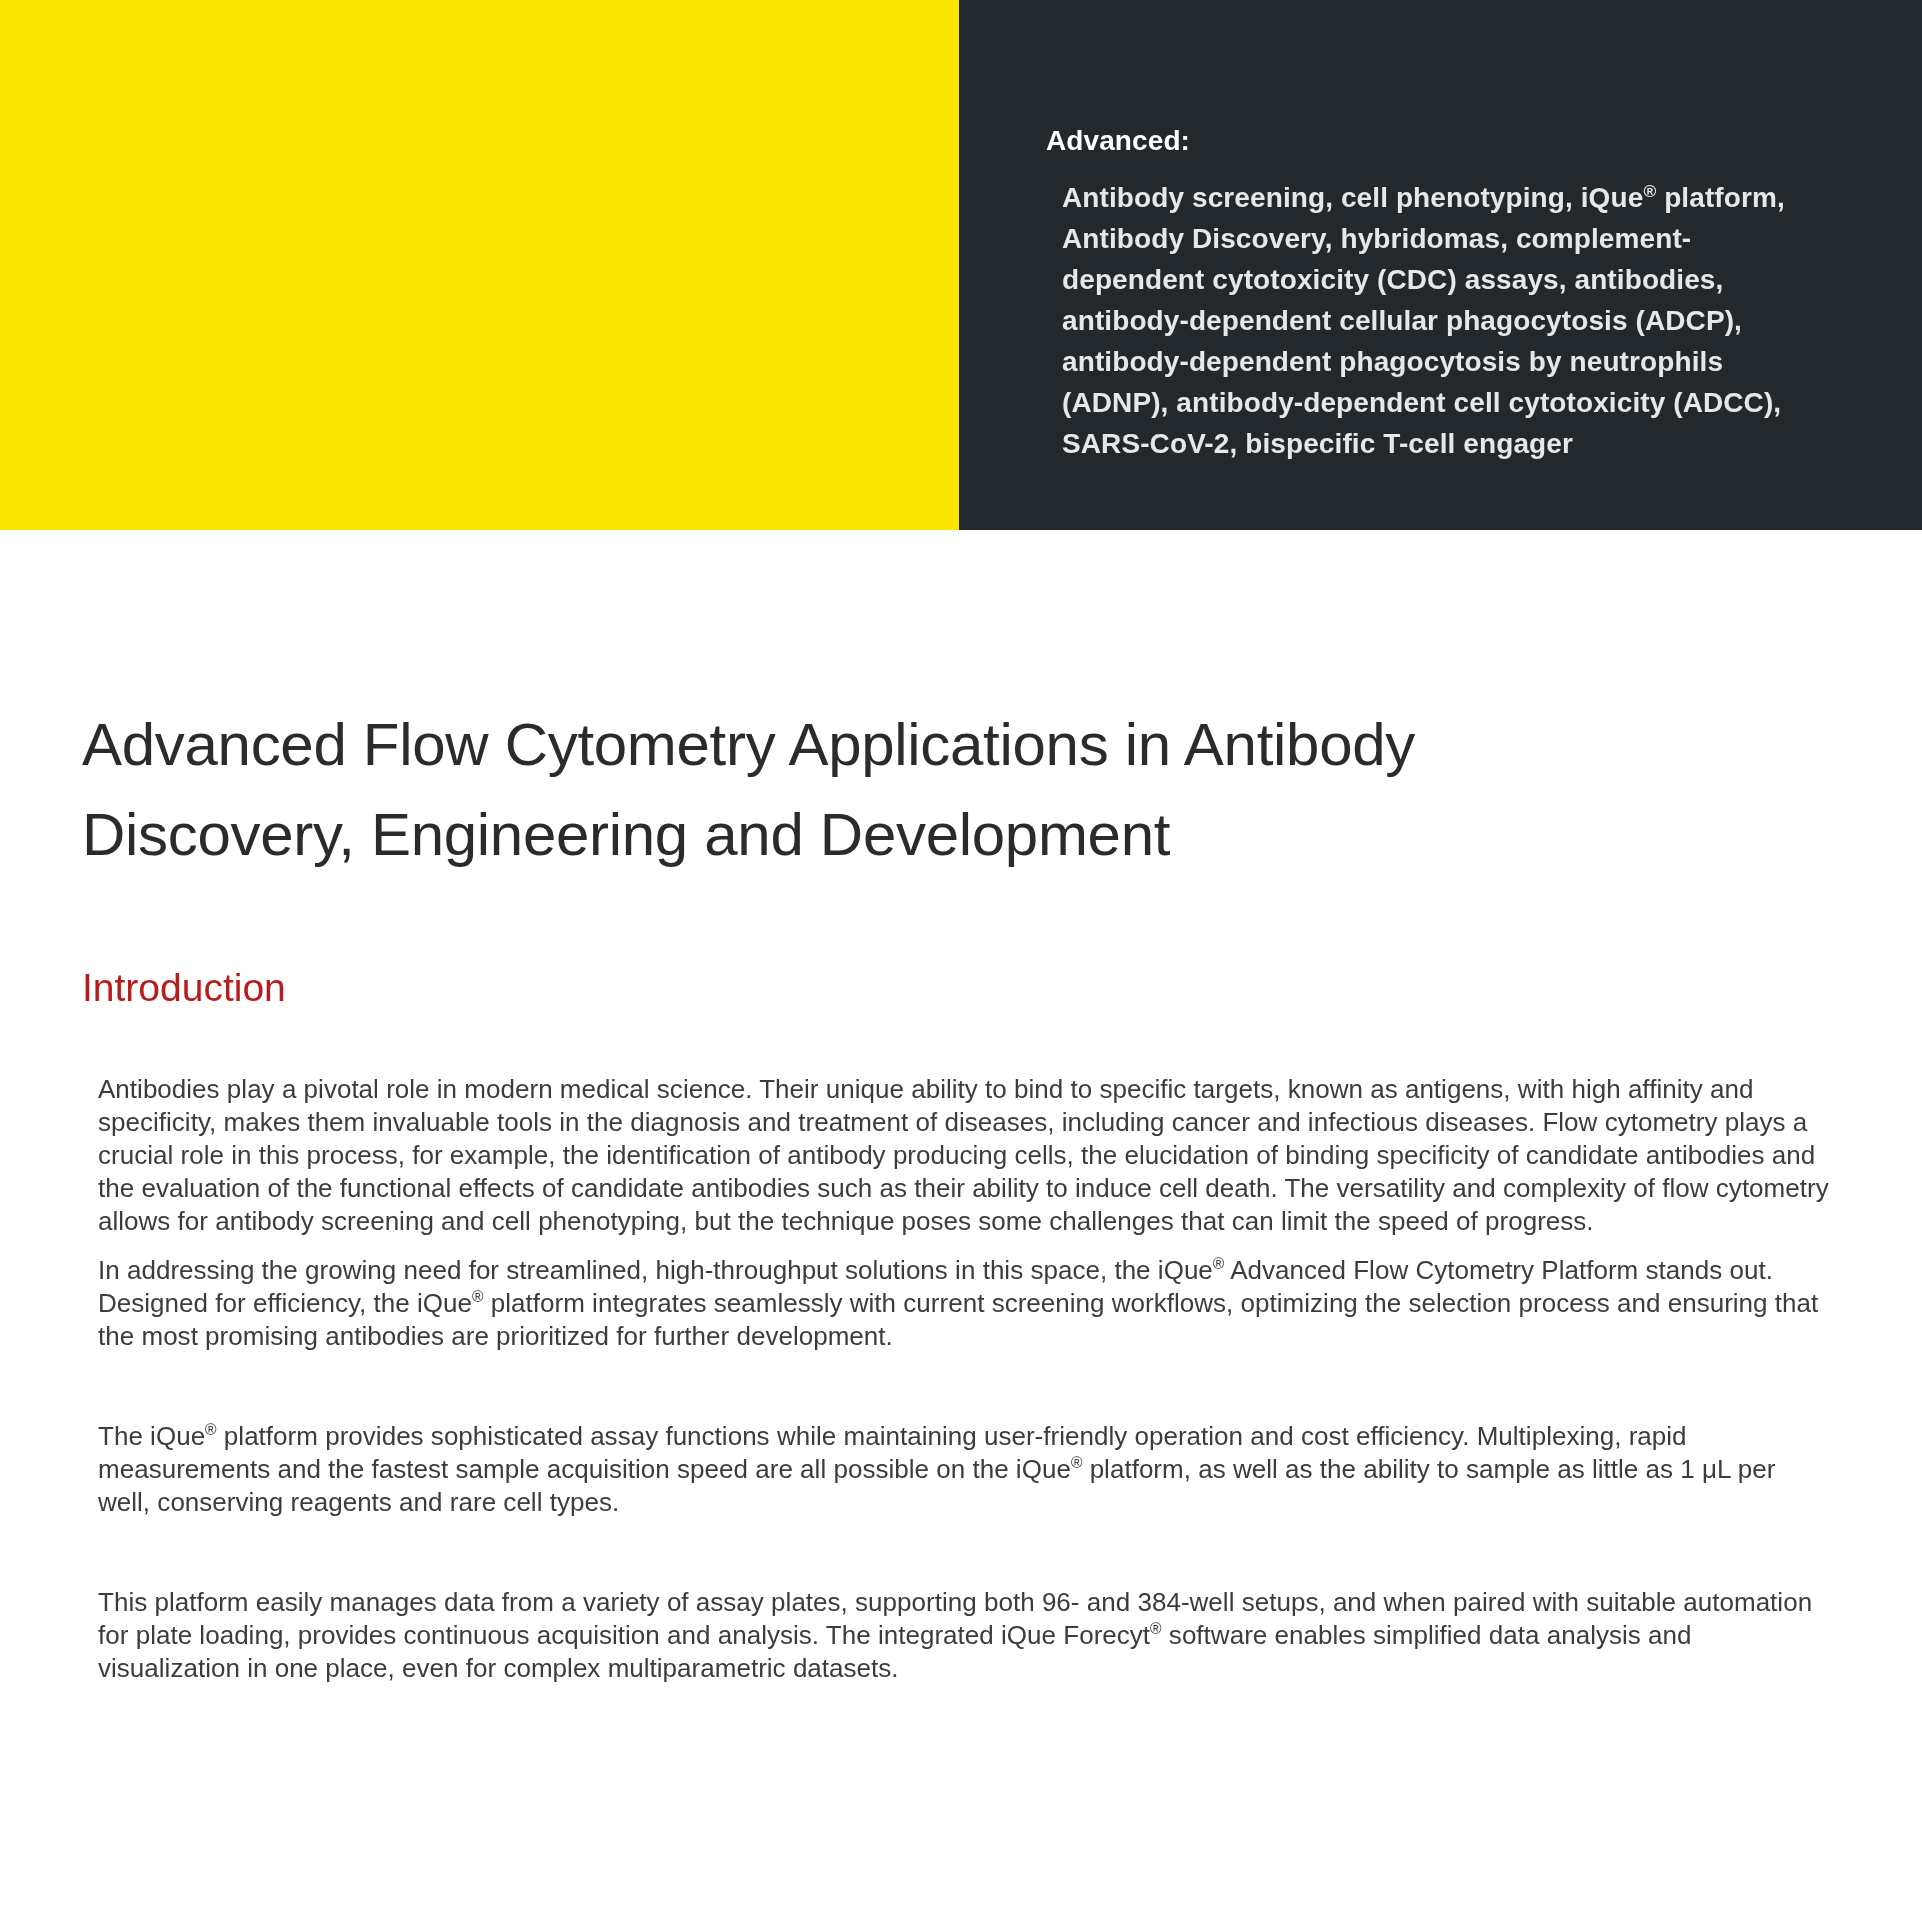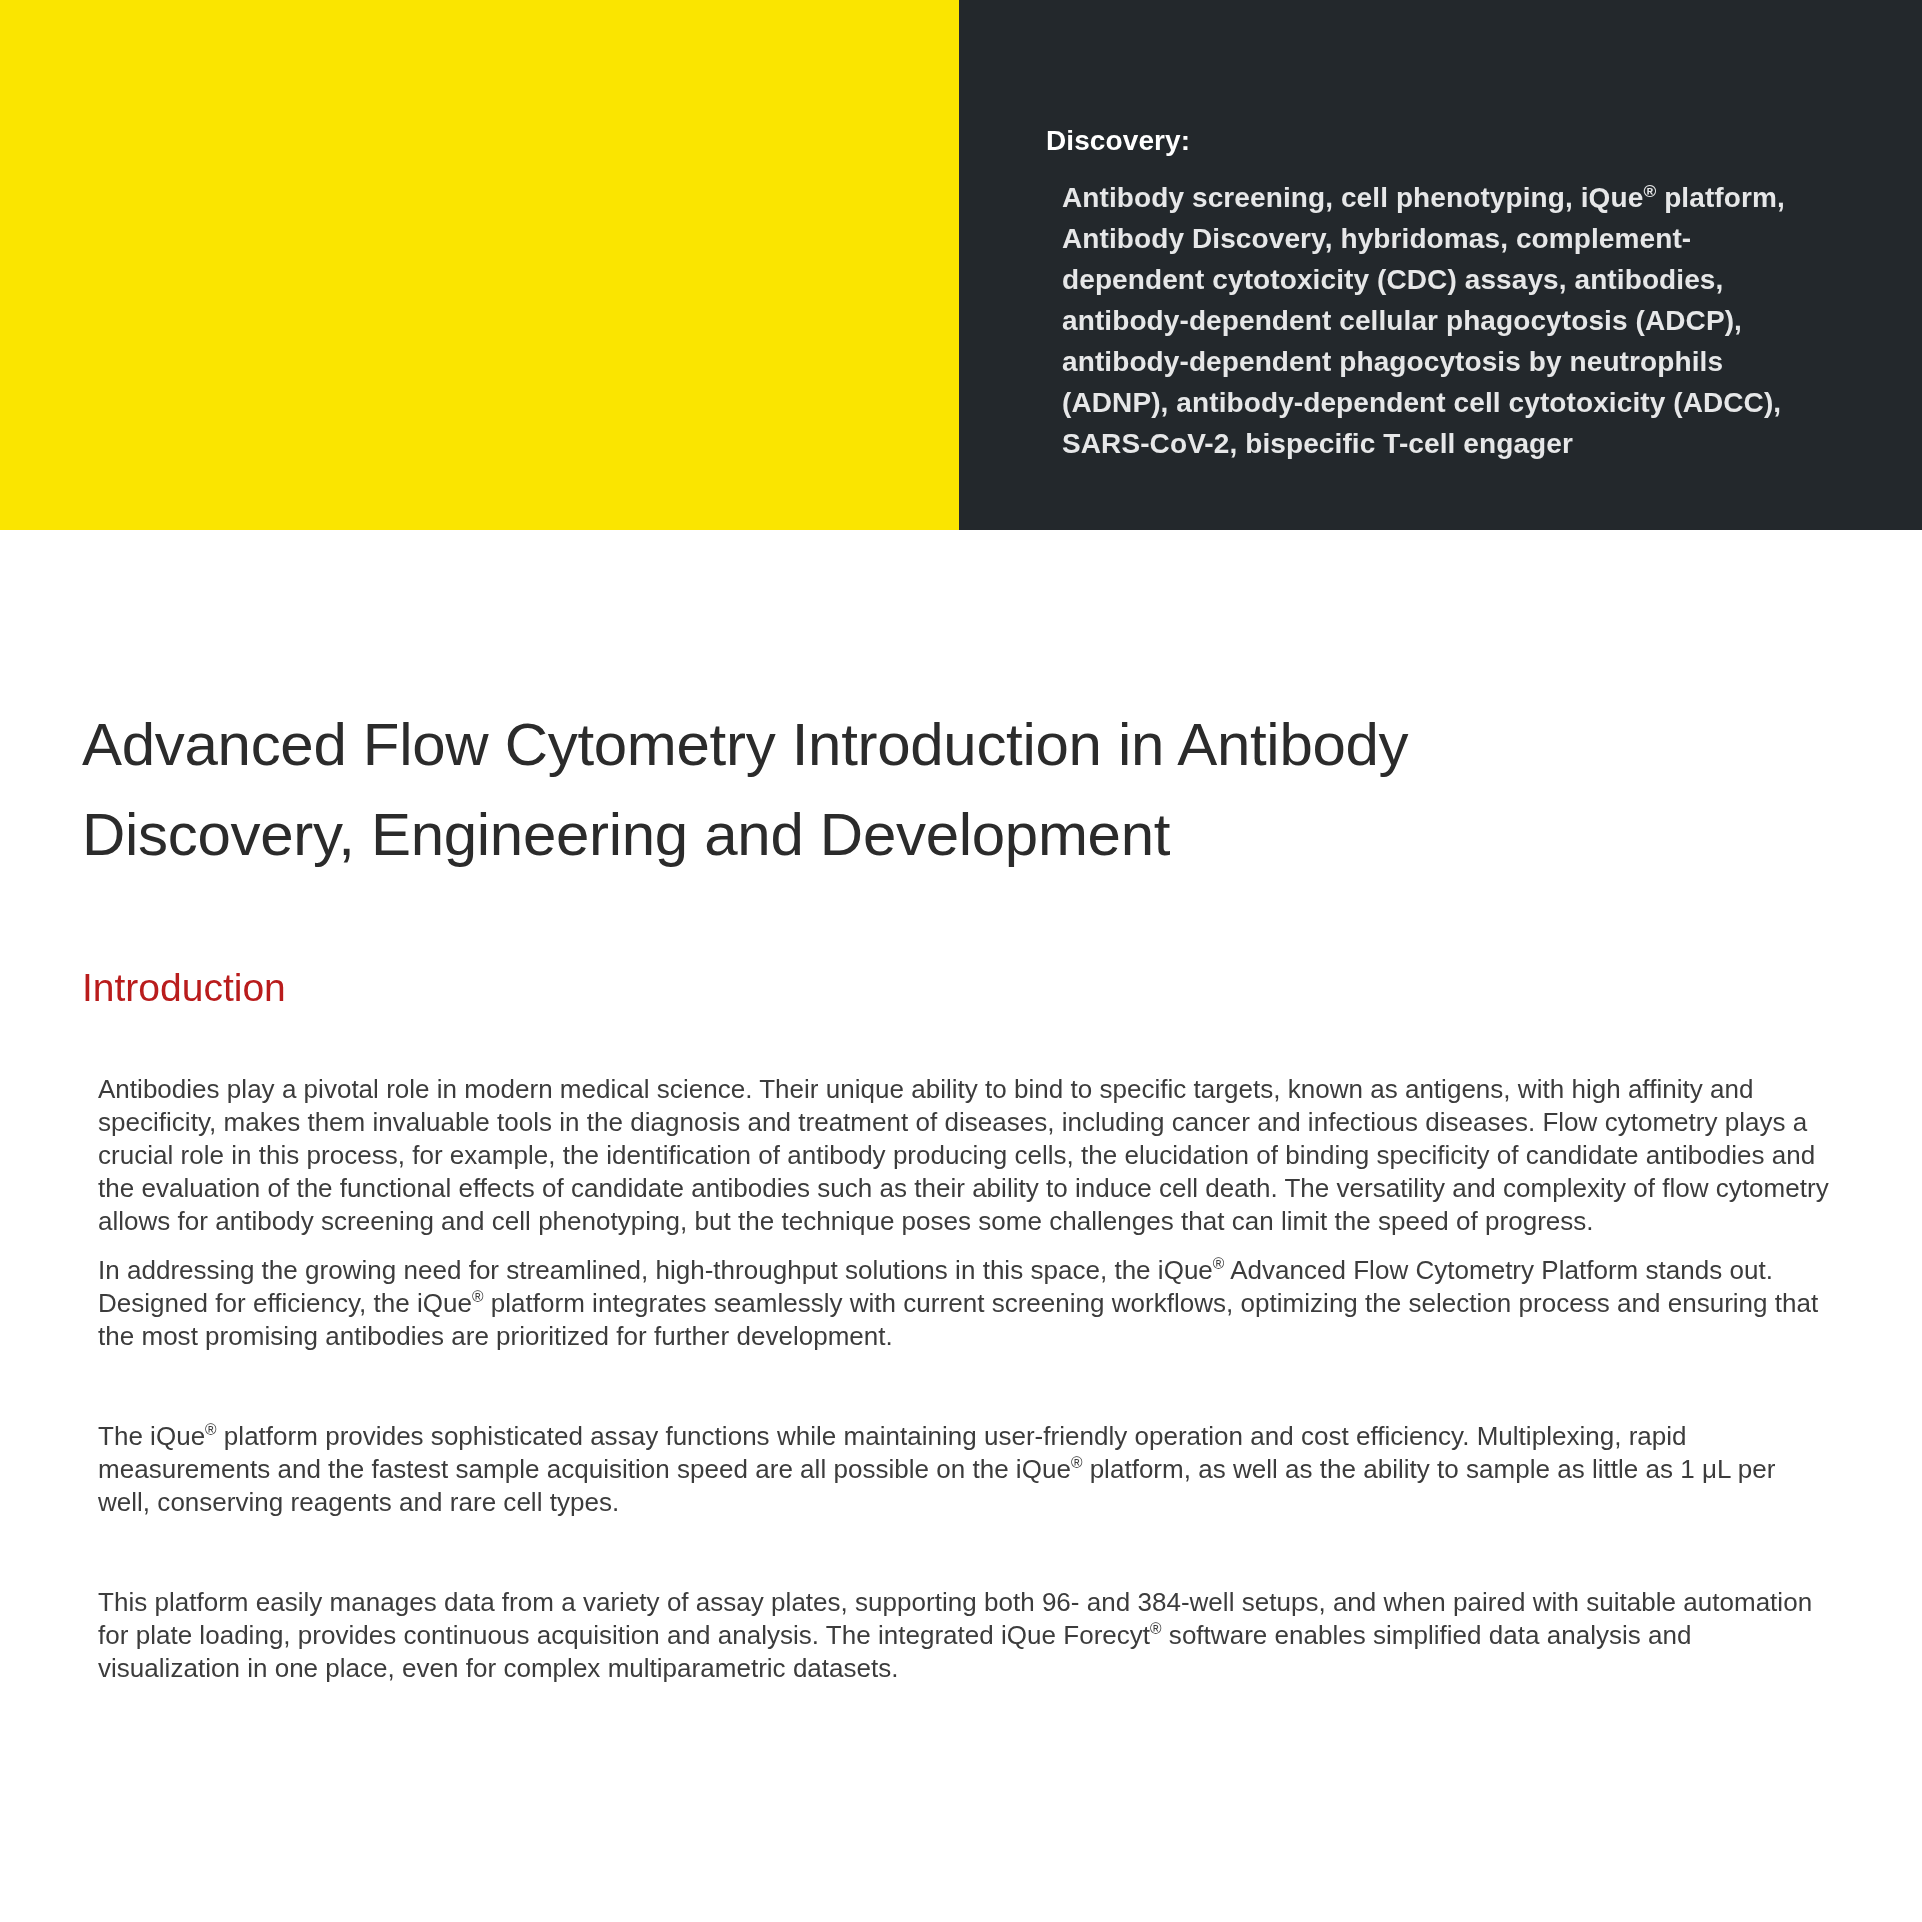--- a/index.html
+++ b/index.html
@@ -127,32 +127,32 @@
 <body>
 
 <div class="page">
 
   <div class="header-banner">
 
     <div class="header-yellow"></div>
 
     <div class="header-dark">
       <div class="keywords-block">
-        <div class="keywords-label">Discovery:</div>
+        <div class="keywords-label">Advanced:</div>
         <div class="keywords-body"><span>Antibody screening, cell phenotyping, iQue<sup>®</sup> platform,</span><br><span>Antibody Discovery, hybridomas, complement-</span><br><span>dependent cytotoxicity (CDC) assays, antibodies,</span><br><span>antibody-dependent cellular phagocytosis (ADCP),</span><br><span>antibody-dependent phagocytosis by neutrophils</span><br><span>(ADNP), antibody-dependent cell cytotoxicity (ADCC),</span><br><span>SARS-CoV-2, bispecific T-cell engager</span></div>
       </div>
     </div>
 
   </div>
 
   <div class="doc">
 
     <div class="title-spacer"></div>
 
-    <h1 class="doc-title">Advanced Flow Cytometry Introduction in Antibody Discovery, Engineering and Development</h1>
+    <h1 class="doc-title">Advanced Flow Cytometry Applications in Antibody Discovery, Engineering and Development</h1>
 
     <div class="heading-spacer"></div>
 
     <h2 class="section-heading">Introduction</h2>
 
     <div class="heading-gap"></div>
 
     <p class="body-para">Antibodies play a pivotal role in modern medical science. Their unique ability to bind to specific targets, known as antigens, with high affinity and specificity, makes them invaluable tools in the diagnosis and treatment of diseases, including cancer and infectious diseases. Flow cytometry plays a crucial role in this process, for example, the identification of antibody producing cells, the elucidation of binding specificity of candidate antibodies and the evaluation of the functional effects of candidate antibodies such as their ability to induce cell death. The versatility and complexity of flow cytometry allows for antibody screening and cell phenotyping, but the technique poses some challenges that can limit the speed of progress.</p>
 
     <p class="body-para">In addressing the growing need for streamlined, high-throughput solutions in this space, the iQue<sup>®</sup> Advanced Flow Cytometry Platform stands out. Designed for efficiency, the iQue<sup>®</sup> platform integrates seamlessly with current screening workflows, optimizing the selection process and ensuring that the most promising antibodies are prioritized for further development.</p>

